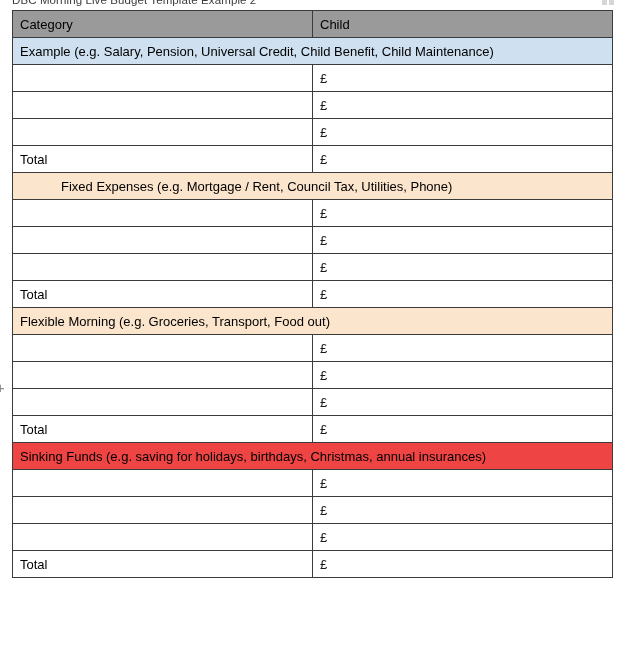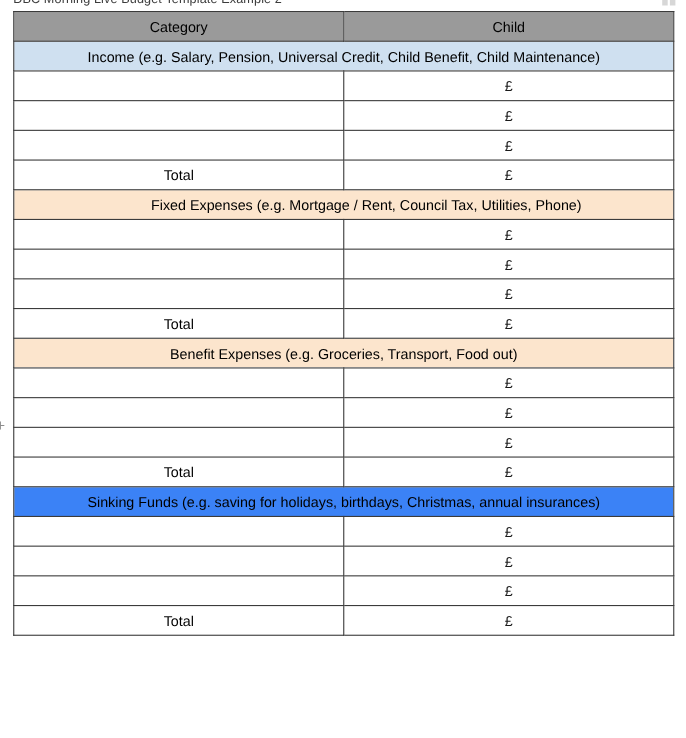--- a/index.html
+++ b/index.html
@@ -71,21 +71,21 @@
     font-size: 13px;
   }
   #budget-table col.c-category { width: 300px; }
   #budget-table col.c-amount   { width: 300px; }
 
   #budget-table td, #budget-table th {
     border: 1px solid #3b3b3b;
     height: 26px;
     padding: 0 7px;
     vertical-align: middle;
-    text-align: center;
+    text-align: left;
     font-weight: normal;
     font-size: 13px;
     line-height: 15px;
     overflow: hidden;
     white-space: nowrap;
   }
 
   
   tr.header-row td {
     background: #9a9a9a;
@@ -127,21 +127,21 @@
   <colgroup>
     <col class="c-category">
     <col class="c-amount">
   </colgroup>
   <tbody id="table-body">
       <tr class="header-row">
         <td>Category</td>
         <td>Child</td>
       </tr>
       <tr class="banner-row">
-        <td class="section-banner section-income" colspan="2" style="background: rgb(207, 224, 240);">Income (e.g. Salary, Pension, Universal Credit, Child Benefit, Child Maintenance)</td>
+        <td class="section-banner section-income" colspan="2" style="background: rgb(207, 224, 240);">Example (e.g. Salary, Pension, Universal Credit, Child Benefit, Child Maintenance)</td>
       </tr>
       <tr class="entry-row">
         <td class="category-cell"></td>
         <td class="amount-cell">£</td>
       </tr>
       <tr class="entry-row">
         <td class="category-cell"></td>
         <td class="amount-cell">£</td>
       </tr>
       <tr class="entry-row">
@@ -165,40 +165,40 @@
       </tr>
       <tr class="entry-row">
         <td class="category-cell"></td>
         <td class="amount-cell">£</td>
       </tr>
       <tr class="total-row">
         <td class="total-label">Total</td>
         <td class="amount-cell">£</td>
       </tr>
       <tr class="banner-row">
-        <td class="section-banner section-expense" colspan="2" style="background: rgb(252, 229, 205);">Benefit Expenses (e.g. Groceries, Transport, Food out)</td>
+        <td class="section-banner section-expense" colspan="2" style="background: rgb(252, 229, 205);">Flexible Morning (e.g. Groceries, Transport, Food out)</td>
       </tr>
       <tr class="entry-row">
         <td class="category-cell"></td>
         <td class="amount-cell">£</td>
       </tr>
       <tr class="entry-row">
         <td class="category-cell"></td>
         <td class="amount-cell">£</td>
       </tr>
       <tr class="entry-row">
         <td class="category-cell"></td>
         <td class="amount-cell">£</td>
       </tr>
       <tr class="total-row">
         <td class="total-label">Total</td>
         <td class="amount-cell amount-bold">£</td>
       </tr>
       <tr class="banner-row">
-        <td class="section-banner section-expense" colspan="2" style="background: #3b82f6;">Sinking Funds (e.g. saving for holidays, birthdays, Christmas, annual insurances)</td>
+        <td class="section-banner section-expense" colspan="2" style="background: #ef4444;">Sinking Funds (e.g. saving for holidays, birthdays, Christmas, annual insurances)</td>
       </tr>
       <tr class="entry-row">
         <td class="category-cell"></td>
         <td class="amount-cell">£</td>
       </tr>
       <tr class="entry-row">
         <td class="category-cell"></td>
         <td class="amount-cell">£</td>
       </tr>
       <tr class="entry-row">

